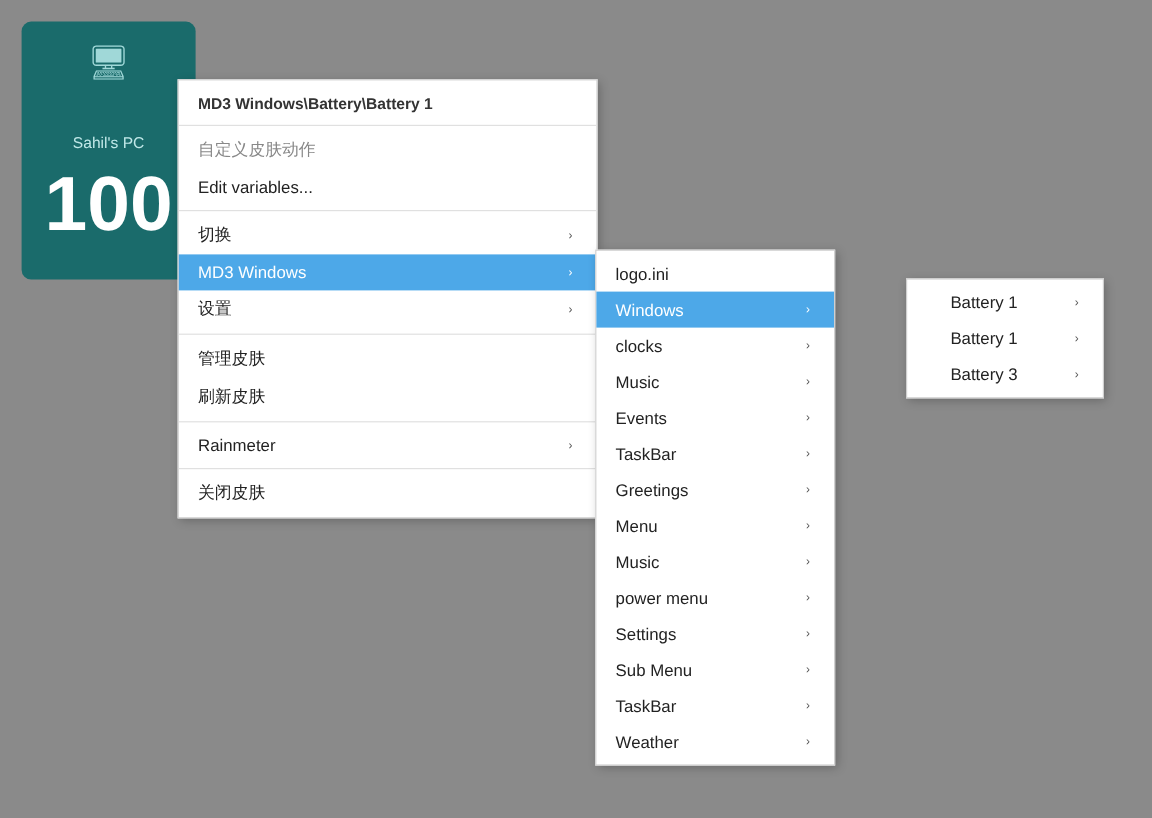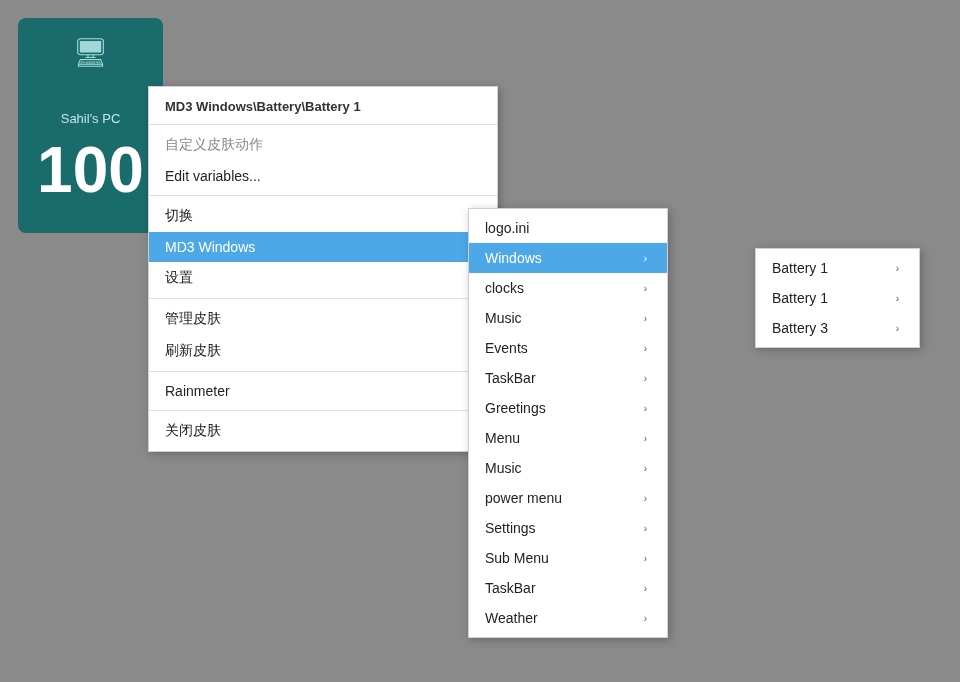--- a/index.html
+++ b/index.html
@@ -99,40 +99,41 @@
       color: #555;
       margin-left: 12px;
     }
 
     .menu-item.active .chevron {
       color: white;
     }
 
     
     .menu-primary {
-      top: 86px;
+      top: 66px;
       left: 148px;
       min-width: 350px;
       z-index: 10;
     }
 
     
     .menu-secondary {
       top: 208px;
-      left: 468px;
+      left: 496px;
       min-width: 200px;
       z-index: 20;
     }
 
     
     .menu-tertiary {
-      top: 248px;
+      top: 232px;
       left: 755px;
       min-width: 165px;
       z-index: 30;
+      padding-left: 20px;
     }
   </style>
 </head>
 <body>
 
 <div class="widget-card">
   <div class="widget-icon">🖥</div>
   <div class="widget-title">Sahil's PC</div>
   <div class="widget-value">100</div>
 </div>

